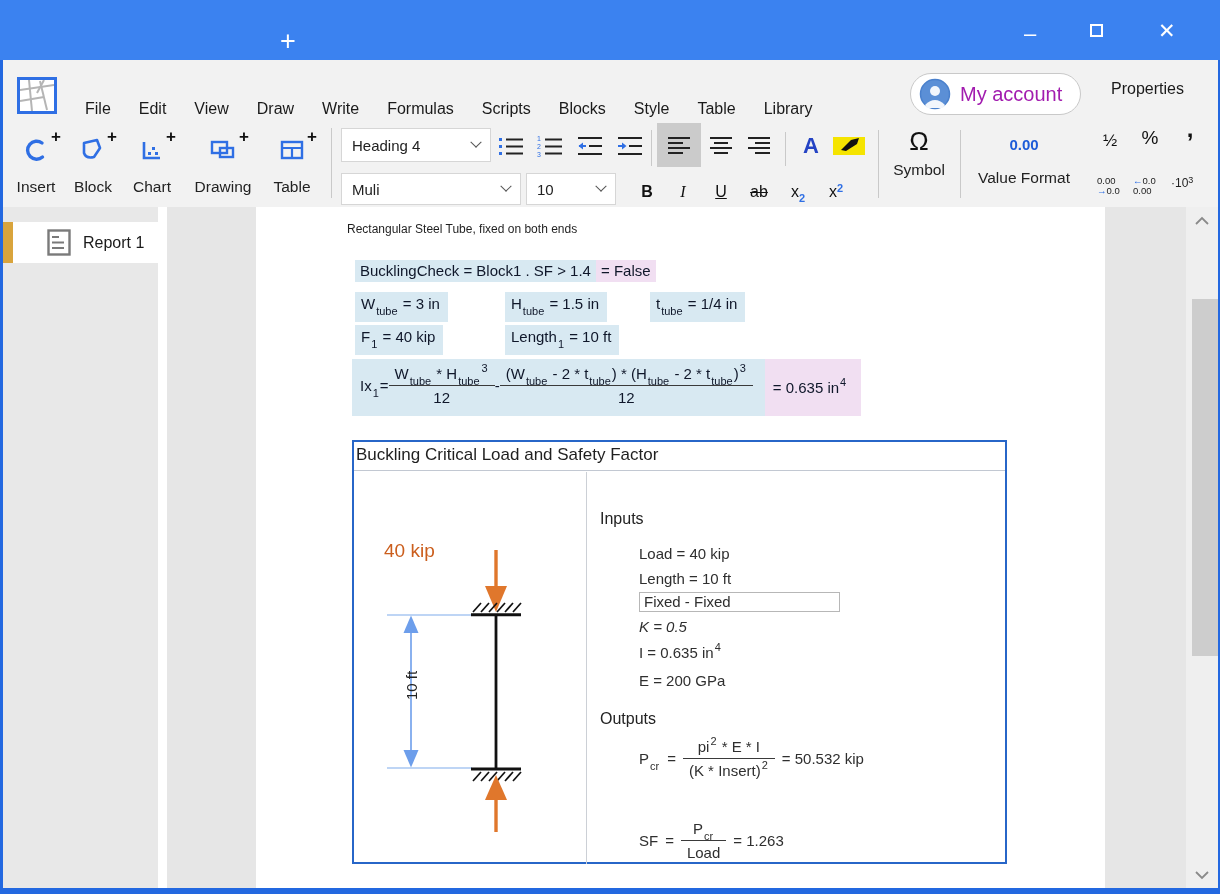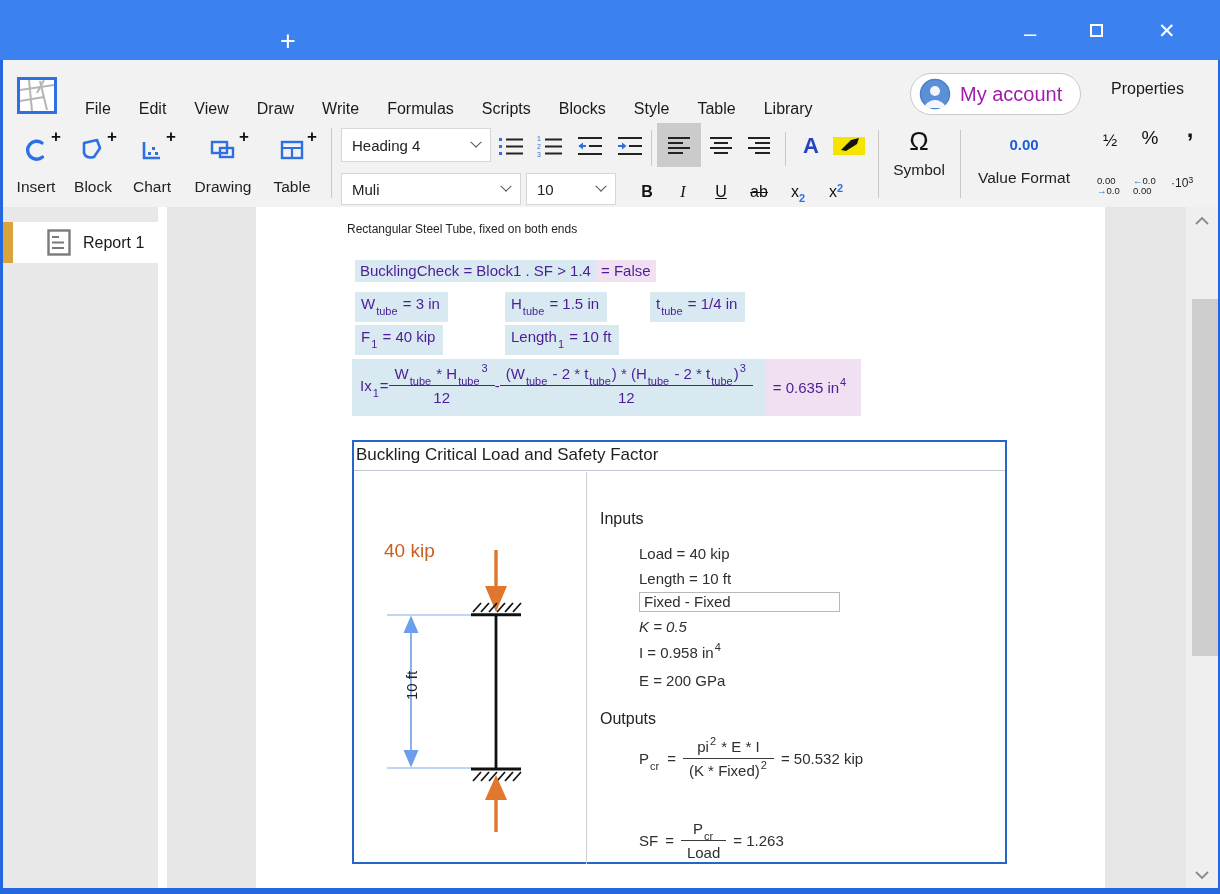--- a/index.html
+++ b/index.html
@@ -63,21 +63,21 @@
   .vthumb { position:absolute; left:6px; top:92px; width:26px; height:357px; background:#cdcdcd; }
   .chev { position:absolute; left:7px; color:#8a8a8a; }
 
   
   .b-left { position:absolute; left:0; top:60px; width:3px; height:834px; background:#2368e0; }
   .b-right { position:absolute; left:1218px; top:60px; width:2px; height:834px; background:#2368e0; }
   .b-bottom { position:absolute; left:0; top:888px; width:1220px; height:6px; background:#2368e0; }
 
   
   .doc-heading { position:absolute; left:91px; top:15px; font-size:12px; color:#1f1f1f; }
-  .formula { font-size:15px; color:#4c1d95; }
+  .formula { font-size:15px; color:#0f172a; }
   .hl-blue { background:#d8e9f2; }
   .hl-pink { background:#f1dff2; }
   .check-line { position:absolute; left:99px; top:53px; display:flex; }
   .check-line span { padding:2px 5px 3px; }
   .varbox { position:absolute; padding:3px 8px 10px 6px; }
   .tk-sub { font-size:11px; position:relative; top:6px; margin:0 1px; }
   .tk-sup { font-size:11px; position:relative; top:-7px; margin:0 1px; }
   .frac { display:inline-flex; flex-direction:column; align-items:center; }
   .frac .fnum { padding:0 6px 3px; }
   .frac .fden { border-top:1.4px solid #3a3a3a; padding:3px 6px 0; align-self:stretch; text-align:center; }
@@ -459,31 +459,31 @@
             <path d="M142,328 V360" stroke="#e0772c" stroke-width="3.4"></path>
           </svg>
         </div>
 
         <div class="rpane">
           <div class="sec-head" style="top:38px;">Inputs</div>
           <div class="inp-item" style="top:73px;">Load = 40 kip</div>
           <div class="inp-item" style="top:98px;">Length = 10 ft</div>
           <div class="fixity-box" style="top:120px;">Fixed - Fixed</div>
           <div class="inp-item" style="top:146px;font-style:italic;">K = 0.5</div>
-          <div class="inp-item" style="top:172px;"><span>I = 0.958 in</span><span class="tk-sup">4</span></div>
+          <div class="inp-item" style="top:172px;"><span>I = 0.635 in</span><span class="tk-sup">4</span></div>
           <div class="inp-item" style="top:200px;">E = 200 GPa</div>
 
           <div class="sec-head" style="top:238px;">Outputs</div>
 
           <div class="eq-row" style="top:266px;">
             <span><span>P</span><span class="tk-sub">cr</span></span>
             <span>=</span>
             <span class="frac">
               <span class="fnum"><span>pi</span><span class="tk-sup">2</span><span> * E * I</span></span>
-              <span class="fden"><span>(K * Fixed)</span><span class="tk-sup">2</span></span>
+              <span class="fden"><span>(K * Insert)</span><span class="tk-sup">2</span></span>
             </span>
             <span>= 50.532 kip</span>
           </div>
 
           <div class="eq-row" style="top:348px;">
             <span>SF</span>
             <span>=</span>
             <span class="frac">
               <span class="fnum"><span>P</span><span class="tk-sub">cr</span></span>
               <span class="fden">Load</span>

